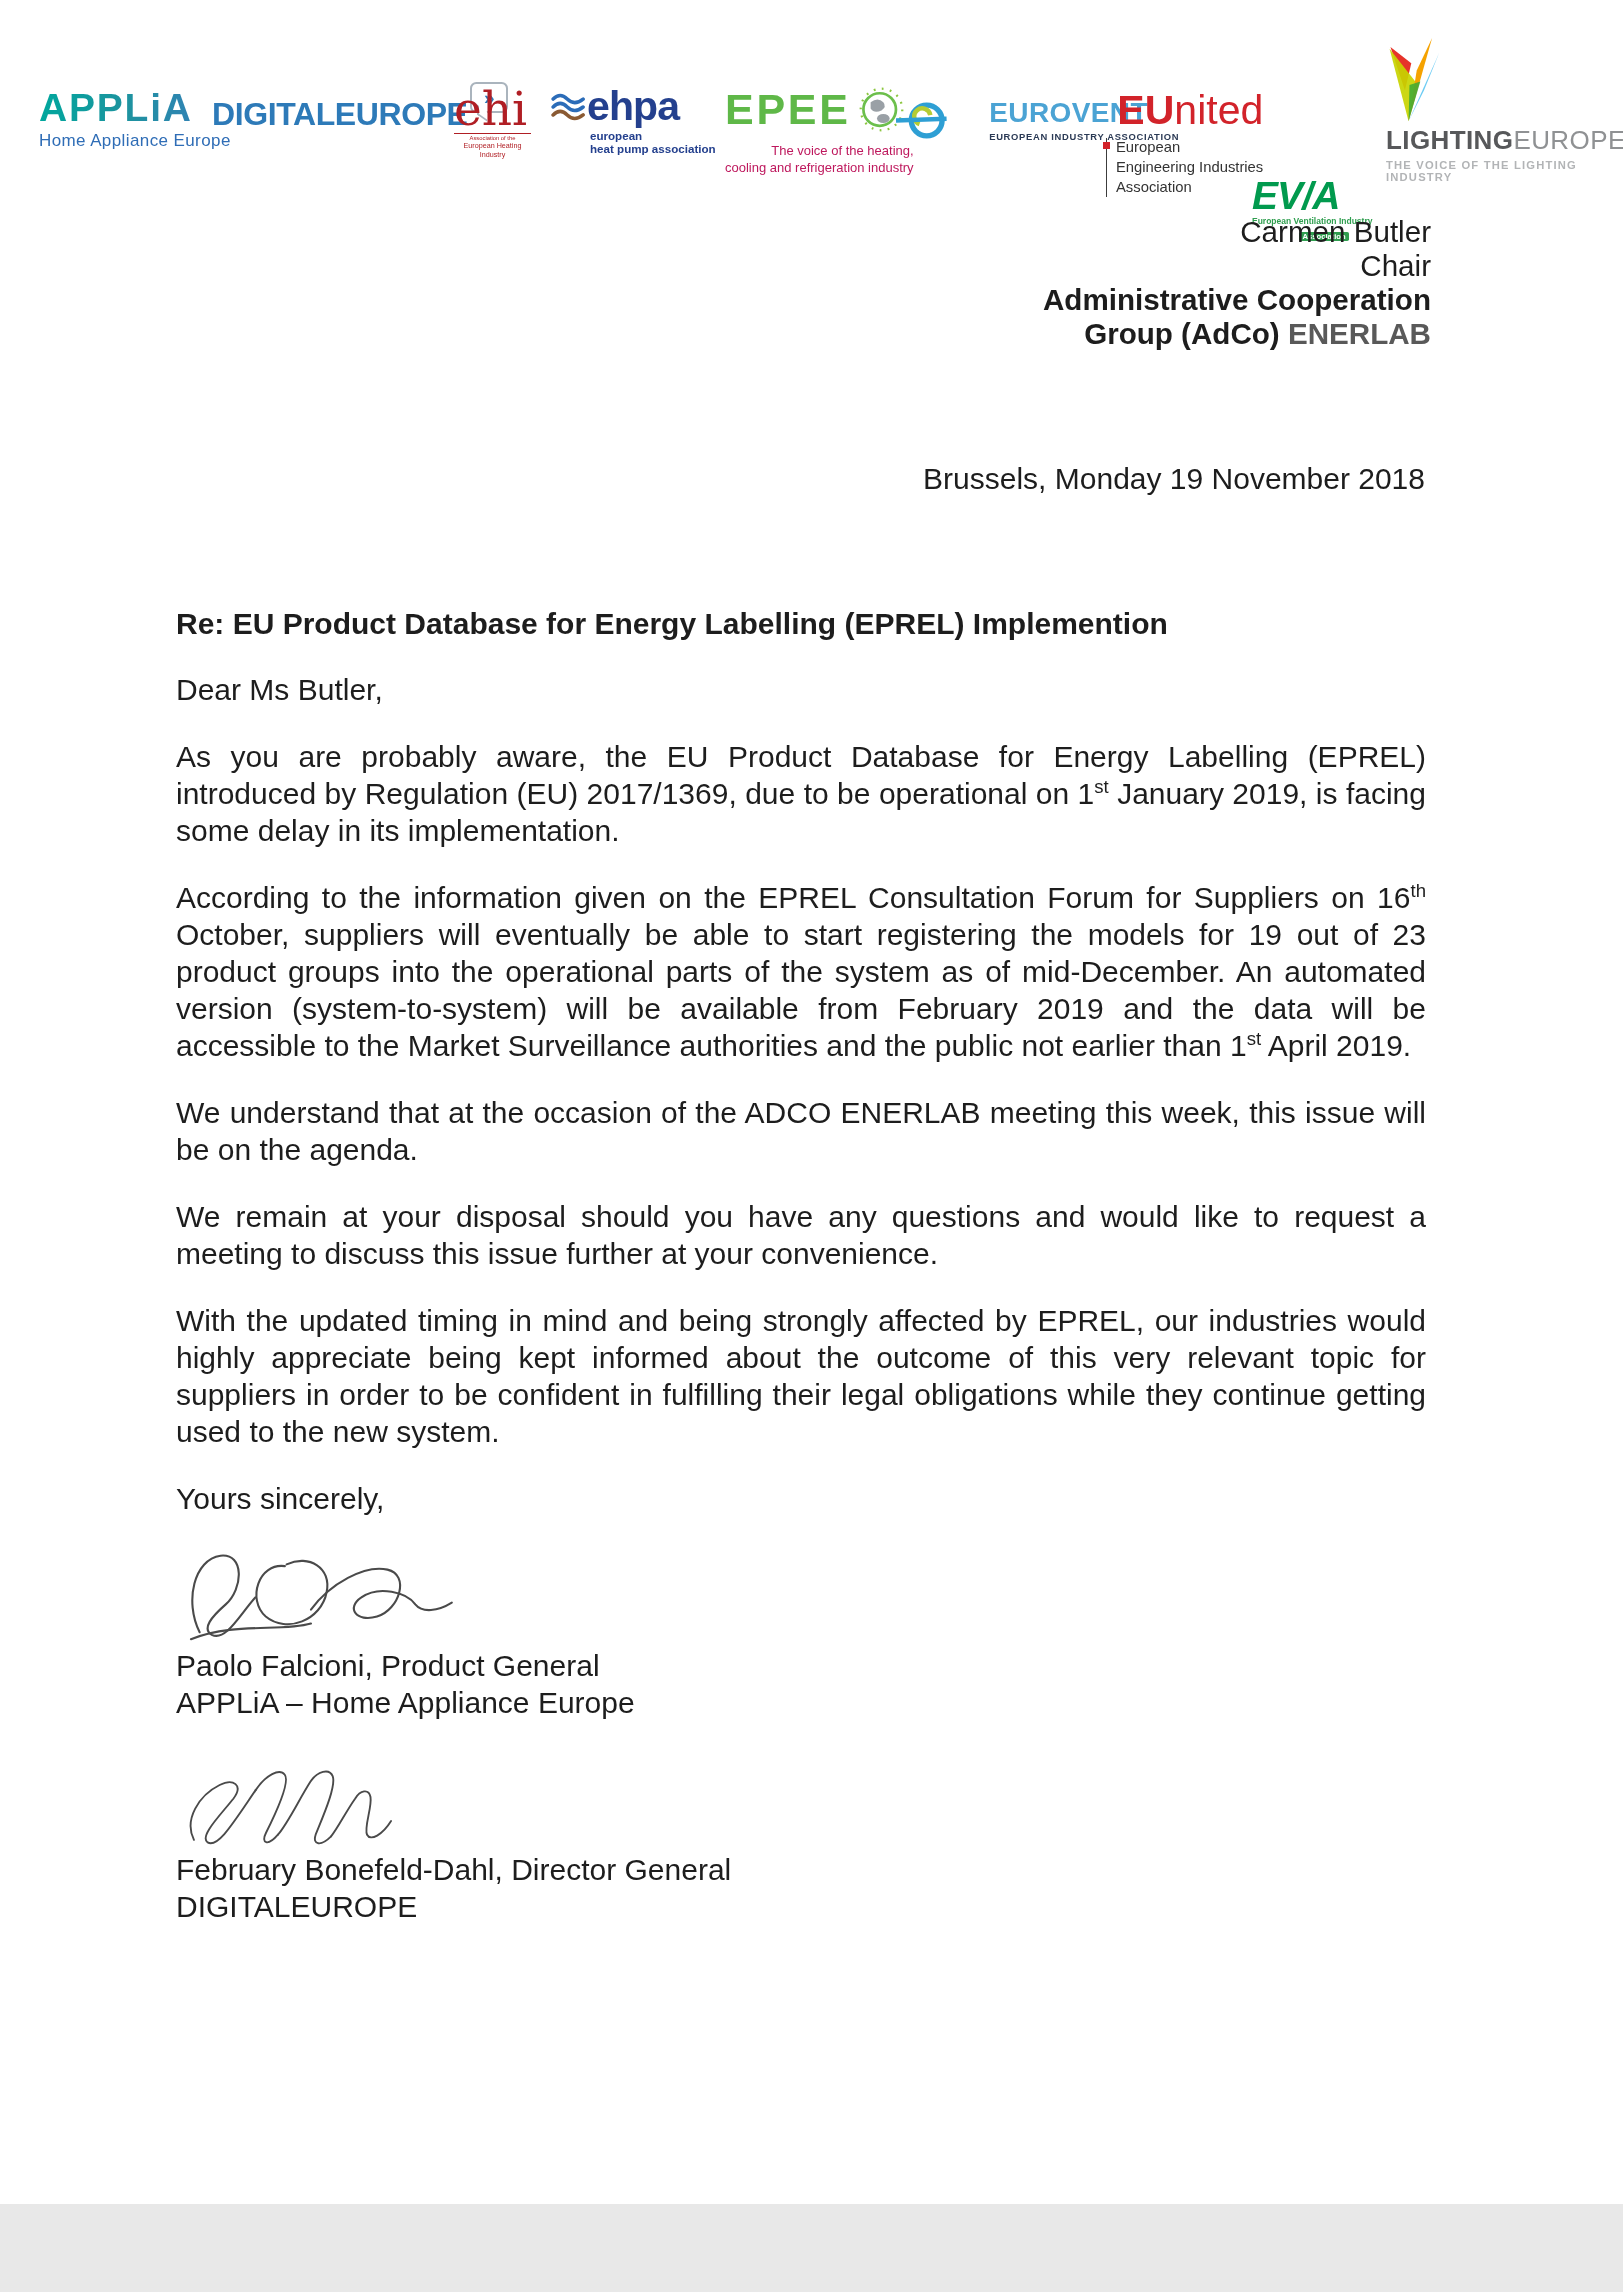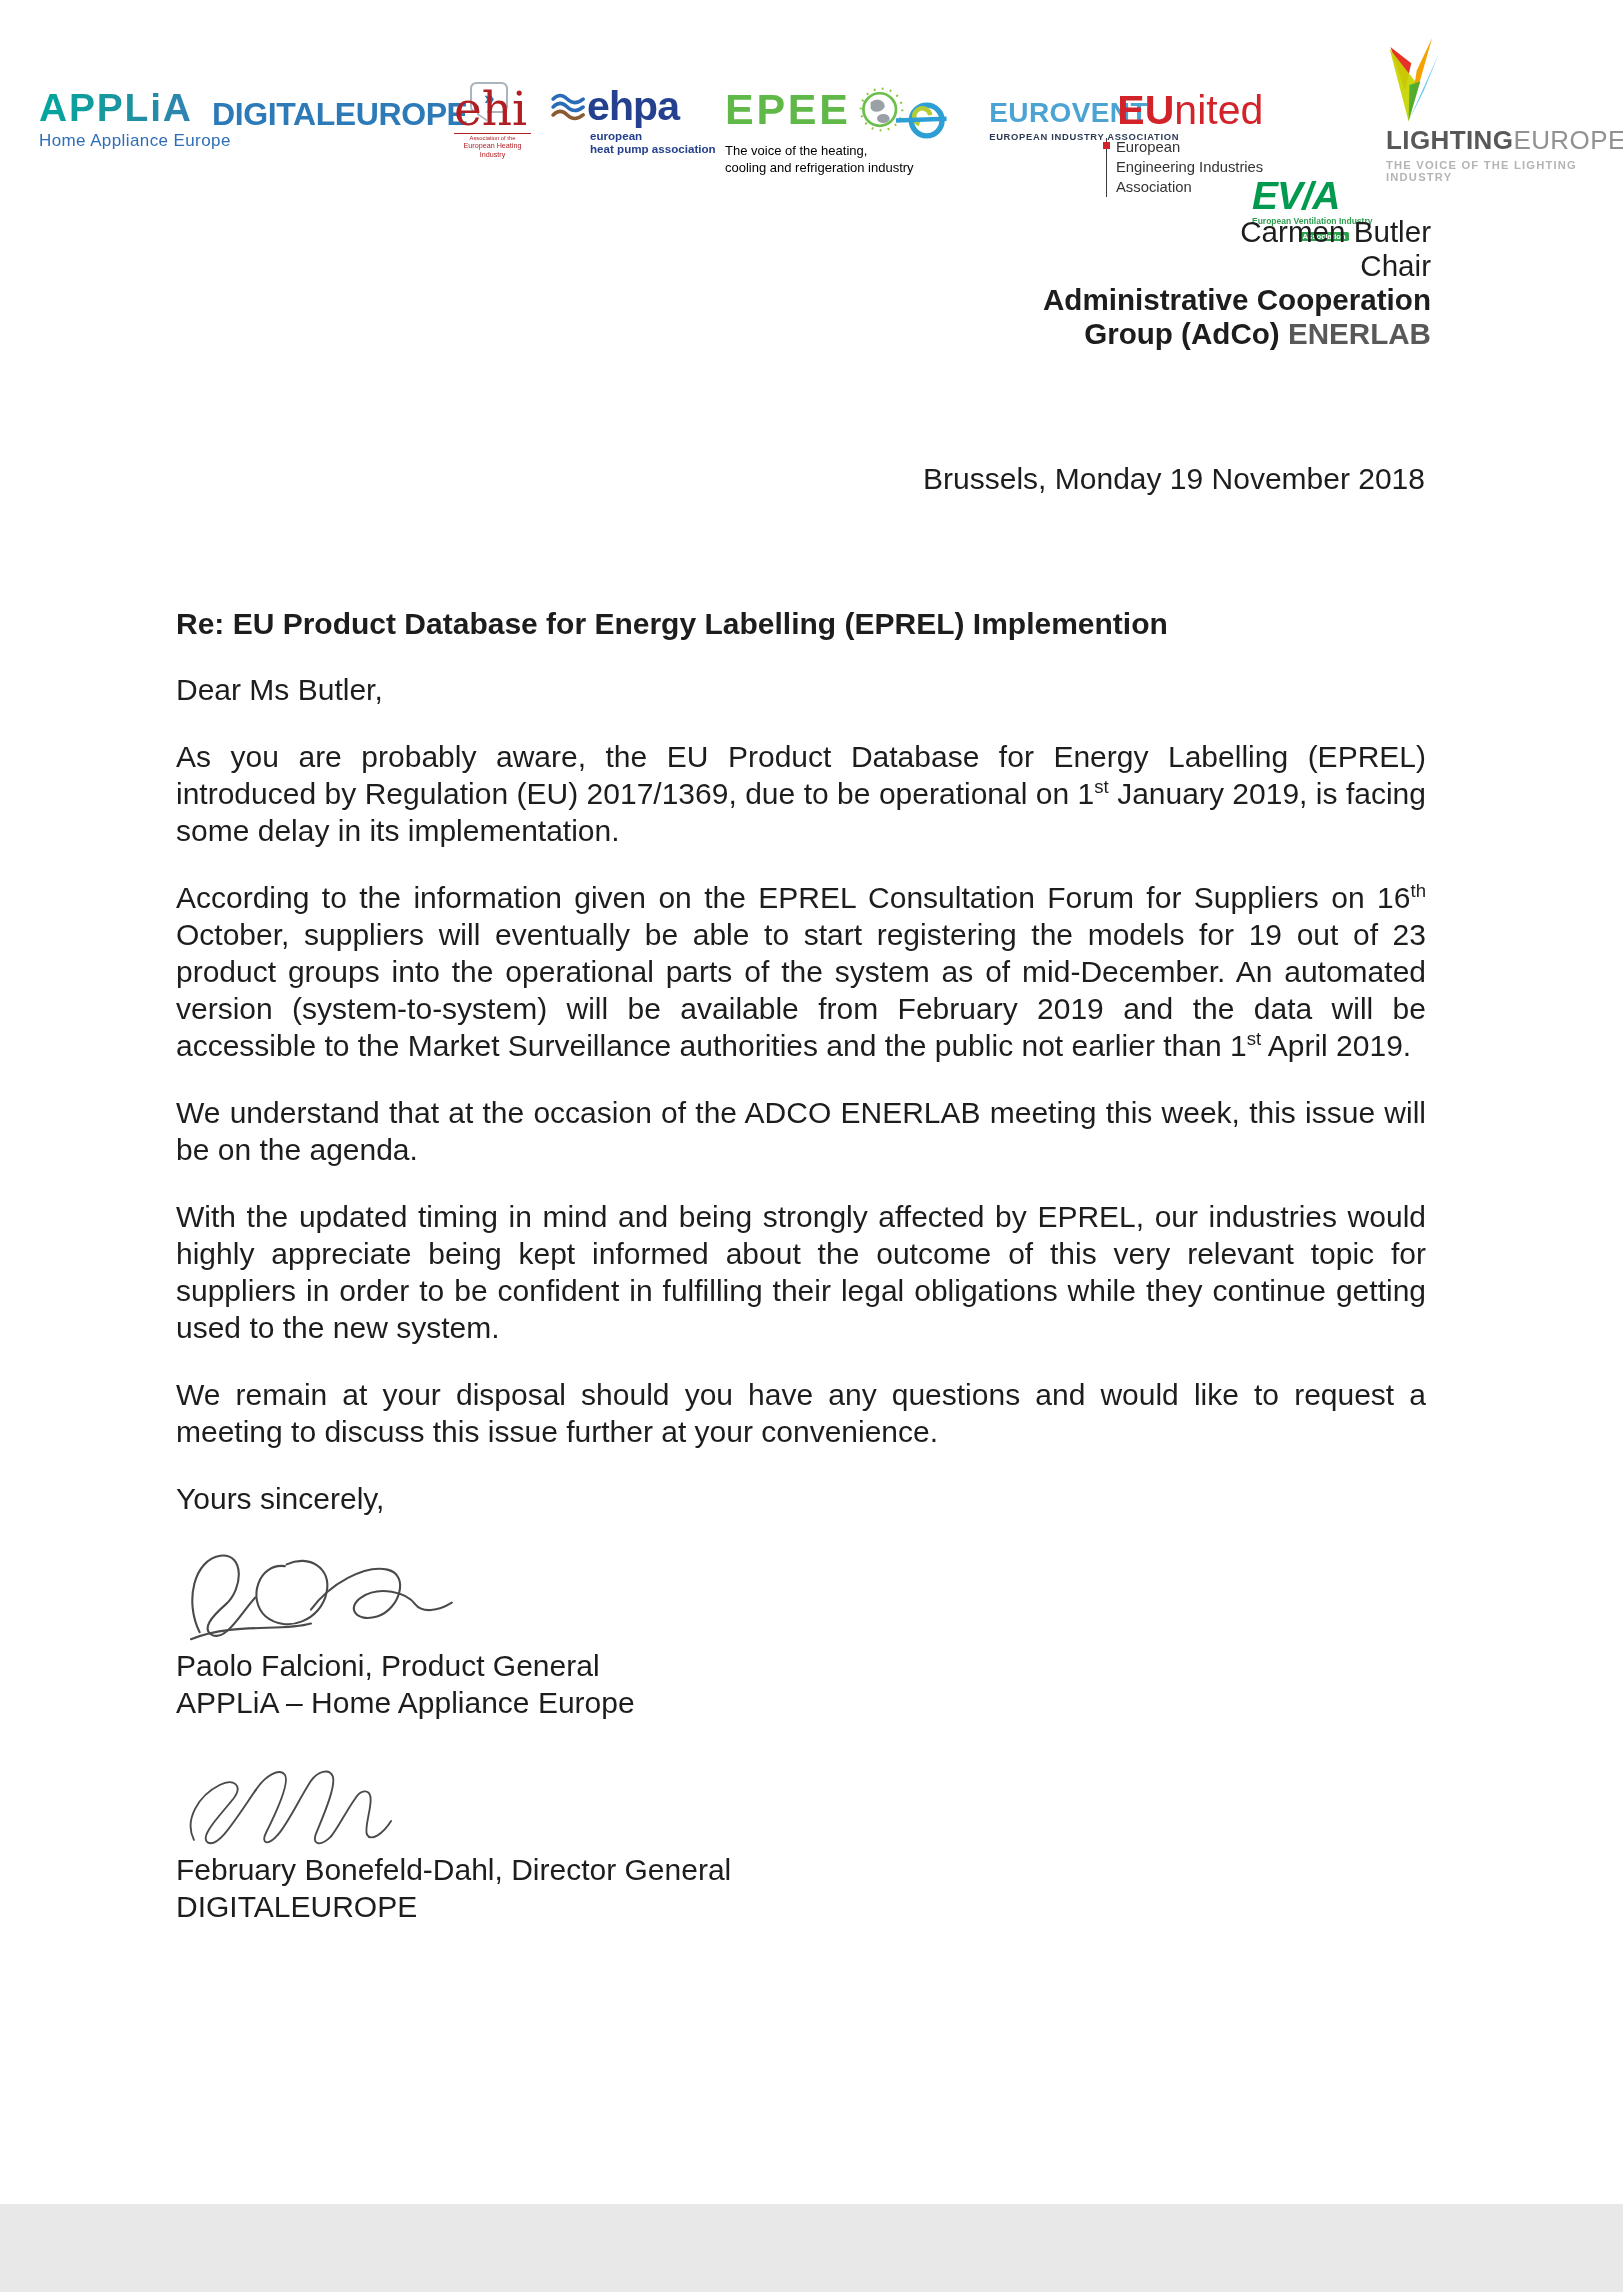--- a/index.html
+++ b/index.html
@@ -40,21 +40,21 @@
   .ehi-tag1{font-size:5.8px;color:#b01e24;text-align:center;}
   .ehi-tag2{font-size:7.2px;color:#b01e24;text-align:center;}
   
   .ehpa{position:relative;}
   .ehpa-row{display:flex;align-items:center;}
   .ehpa-word{font-size:41px;font-weight:bold;color:#24408e;line-height:1;letter-spacing:-0.9px;}
   .ehpa-tag{font-size:11.6px;font-weight:bold;color:#24408e;line-height:13.4px;margin-left:39px;margin-top:1.8px;}
   
   .epee-row{display:flex;align-items:center;}
   .epee-word{font-size:43px;font-weight:bold;color:#5fb848;letter-spacing:2.7px;line-height:1;}
-  .epee-tag{font-size:13px;color:#000000;line-height:17px;margin-top:9px;}
+  .epee-tag{font-size:13px;color:#be185d;line-height:17px;margin-top:9px;text-align:right;}
   
   .eurovent{display:flex;align-items:center;}
   .ev-text{margin-left:7.2px;}
   .ev-word{font-size:28px;font-weight:bold;color:#4ba3d4;letter-spacing:0.4px;line-height:1;}
   .ev-sub{font-size:9.4px;font-weight:bold;color:#2b3a55;letter-spacing:0.7px;margin-top:3.6px;}
   
   .eunited-word{font-size:41px;line-height:1;color:#d2232a;text-align:right;}
   .eunited-word .b{font-weight:800;}
   .eunited-sub{
     margin-left:45px;margin-top:7.2px;border-left:1.8px solid #3c3c3c;padding-left:9px;
@@ -207,23 +207,23 @@
     <p class="subject">Re: EU Product Database for Energy Labelling (EPREL) Implemention</p>
 
     <p class="para nojust">Dear Ms Butler,</p>
 
     <p class="para"><span>As you are probably aware, the EU Product Database for Energy Labelling (EPREL) introduced by Regulation (EU) 2017/1369, due to be operational on 1</span><sup>st</sup><span> January 2019, is facing some delay in its implementation.</span></p>
 
     <p class="para"><span>According to the information given on the EPREL Consultation Forum for Suppliers on 16</span><sup>th</sup><span> October, suppliers will eventually be able to start registering the models for 19 out of 23 product groups into the operational parts of the system as of mid-December. An automated version (system-to-system) will be available from February 2019 and the data will be accessible to the Market Surveillance authorities and the public not earlier than 1</span><sup>st</sup><span> April 2019.</span></p>
 
     <p class="para">We understand that at the occasion of the ADCO ENERLAB meeting this week, this issue will be on the agenda.</p>
 
+    <p class="para">We remain at your disposal should you have any questions and would like to request a meeting to discuss this issue further at your convenience.</p>
+
     <p class="para">With the updated timing in mind and being strongly affected by EPREL, our industries would highly appreciate being kept informed about the outcome of this very relevant topic for suppliers in order to be confident in fulfilling their legal obligations while they continue getting used to the new system.</p>
-
-    <p class="para">We remain at your disposal should you have any questions and would like to request a meeting to discuss this issue further at your convenience.</p>
 
     <p class="para nojust">Yours sincerely,</p>
 
     <div class="sig-block">
       <svg class="sig-svg" width="296" height="100" viewBox="0 0 330 115">
         <g fill="none" stroke="#4a4a4a" stroke-width="2.4" stroke-linecap="round">
           <path d="M22,98 C4,62 16,14 46,10 C74,7 72,48 52,66 C36,80 24,94 36,101 C52,109 68,78 86,58"></path>
           <path d="M120,22 C90,18 76,60 98,80 C122,100 162,84 168,52 C174,24 148,8 122,20"></path>
           <path d="M150,72 C172,42 212,20 238,26 C264,32 252,72 226,80 C202,87 190,70 208,58 C228,44 260,52 270,66 C278,76 296,74 312,64"></path>
           <path d="M12,106 C62,86 116,98 150,88"></path>

